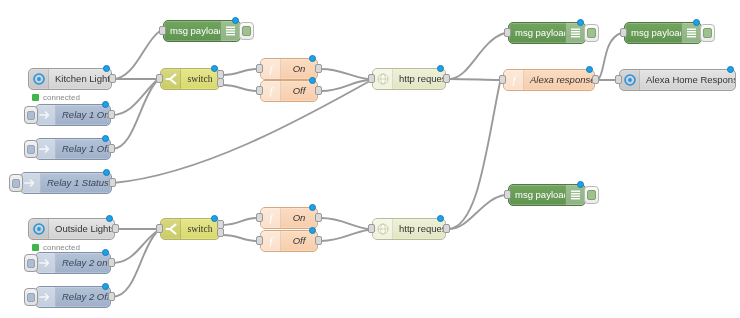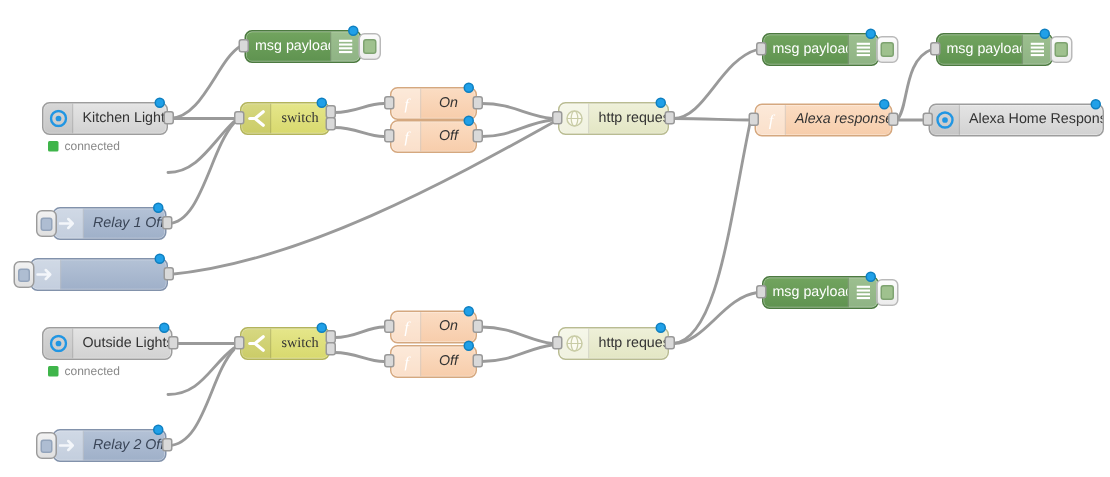--- a/index.html
+++ b/index.html
@@ -375,20 +375,33 @@
     <span class="icon">
       <svg class="gl" width="12" height="12" viewBox="0 0 12 12" aria-hidden="true">
         <circle cx="6" cy="6" r="5" fill="none" stroke="#2196e3" stroke-width="1.6"></circle>
         <circle cx="6" cy="6" r="1.9" fill="#2196e3"></circle>
       </svg>
     </span>
     <span class="label">Alexa Home Response</span>
     <span class="dot"></span>
   </div>
 
+  <div class="node n-relay" style="left:35px; top:104px; width:76px;">
+    <span class="btn-stub">
+        <span class="sq"></span>
+      </span>
+    <span class="icon">
+      <svg class="gl" width="13" height="12" viewBox="0 0 13 12" aria-hidden="true">
+        <path d="M1,6 L9,6 M6.5,3 L9.5,6 L6.5,9" fill="none" stroke="#f3f6fa" stroke-width="1.7" stroke-linecap="round" stroke-linejoin="round"></path>
+      </svg>
+    </span>
+    <span class="label">Relay 1 On</span>
+    <span class="port out"></span>
+    <span class="dot"></span>
+  </div>
 
   <div class="node n-relay" style="left:35px; top:138px; width:76px;">
     <span class="btn-stub">
         <span class="sq"></span>
       </span>
     <span class="icon">
       <svg class="gl" width="13" height="12" viewBox="0 0 13 12" aria-hidden="true">
         <path d="M1,6 L9,6 M6.5,3 L9.5,6 L6.5,9" fill="none" stroke="#f3f6fa" stroke-width="1.7" stroke-linecap="round" stroke-linejoin="round"></path>
       </svg>
     </span>
@@ -399,20 +412,21 @@
 
   <div class="node n-relay" style="left:20px; top:172px; width:92px;">
     <span class="btn-stub">
         <span class="sq"></span>
       </span>
     <span class="icon">
       <svg class="gl" width="13" height="12" viewBox="0 0 13 12" aria-hidden="true">
         <path d="M1,6 L9,6 M6.5,3 L9.5,6 L6.5,9" fill="none" stroke="#f3f6fa" stroke-width="1.7" stroke-linecap="round" stroke-linejoin="round"></path>
       </svg>
     </span>
+    <span class="label">Relay 1 Status</span>
     <span class="port out"></span>
     <span class="dot"></span>
   </div>
 
   <div class="node n-alexa" style="left:28px; top:218px; width:87px;">
     <span class="icon">
       <svg class="gl" width="12" height="12" viewBox="0 0 12 12" aria-hidden="true">
         <circle cx="6" cy="6" r="5" fill="none" stroke="#2196e3" stroke-width="1.6"></circle>
         <circle cx="6" cy="6" r="1.9" fill="#2196e3"></circle>
       </svg>
@@ -488,20 +502,33 @@
         <rect x="0" y="5.5" width="9" height="1.4" fill="#fff"></rect>
         <rect x="0" y="8" width="9" height="1.4" fill="#fff"></rect>
       </svg>
     </span>
     <span class="dot"></span>
     <span class="dbg-toggle">
         <span class="sq"></span>
       </span>
   </div>
 
+  <div class="node n-relay" style="left:35px; top:252px; width:76px;">
+    <span class="btn-stub">
+        <span class="sq"></span>
+      </span>
+    <span class="icon">
+      <svg class="gl" width="13" height="12" viewBox="0 0 13 12" aria-hidden="true">
+        <path d="M1,6 L9,6 M6.5,3 L9.5,6 L6.5,9" fill="none" stroke="#f3f6fa" stroke-width="1.7" stroke-linecap="round" stroke-linejoin="round"></path>
+      </svg>
+    </span>
+    <span class="label">Relay 2 on</span>
+    <span class="port out"></span>
+    <span class="dot"></span>
+  </div>
 
   <div class="node n-relay" style="left:35px; top:286px; width:76px;">
     <span class="btn-stub">
         <span class="sq"></span>
       </span>
     <span class="icon">
       <svg class="gl" width="13" height="12" viewBox="0 0 13 12" aria-hidden="true">
         <path d="M1,6 L9,6 M6.5,3 L9.5,6 L6.5,9" fill="none" stroke="#f3f6fa" stroke-width="1.7" stroke-linecap="round" stroke-linejoin="round"></path>
       </svg>
     </span>

